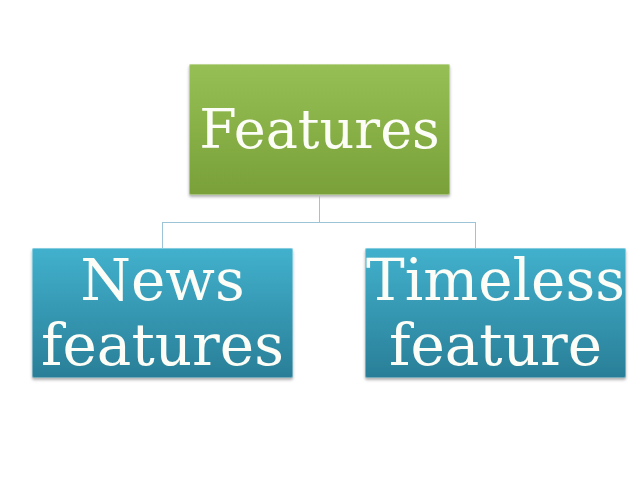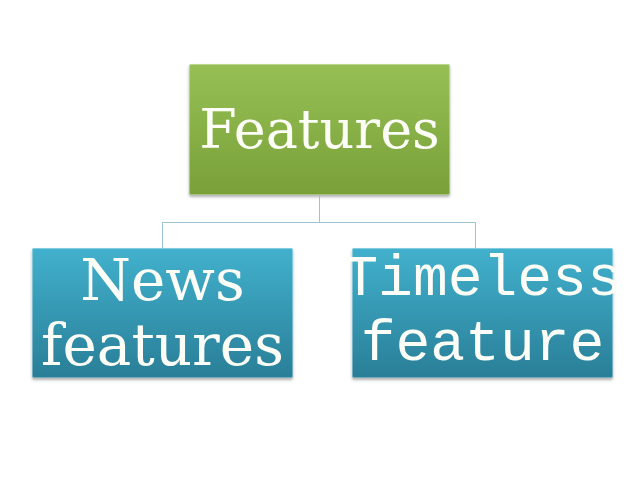--- a/index.html
+++ b/index.html
@@ -45,21 +45,21 @@
     top: 248px;
     width: 261px;
     height: 130px;
     background: linear-gradient(to bottom,
       var(--child-gradient-top, #42b1cd),
       var(--child-gradient-bottom, #297e97));
     font-size: 58px;
     line-height: 1.12;
   }
   .node-child-left  { left: 32px; }
-  .node-child-right { left: 352px; font-family: Liberation Mono, monospace; }
+  .node-child-right { left: 365px; }
   .connector {
     position: absolute;
     background: var(--connector, #9cc3d6);
   }
   .connector-stem       { left: 319px; top: 196px; width: 1px; height: 26px; }
   .connector-horizontal { left: 162px; top: 222px; width: 314px; height: 1px; }
   .connector-drop-left  { left: 162px; top: 222px; width: 1px; height: 26px; }
   .connector-drop-right { left: 475px; top: 222px; width: 1px; height: 26px; }
 </style>
 </head>

